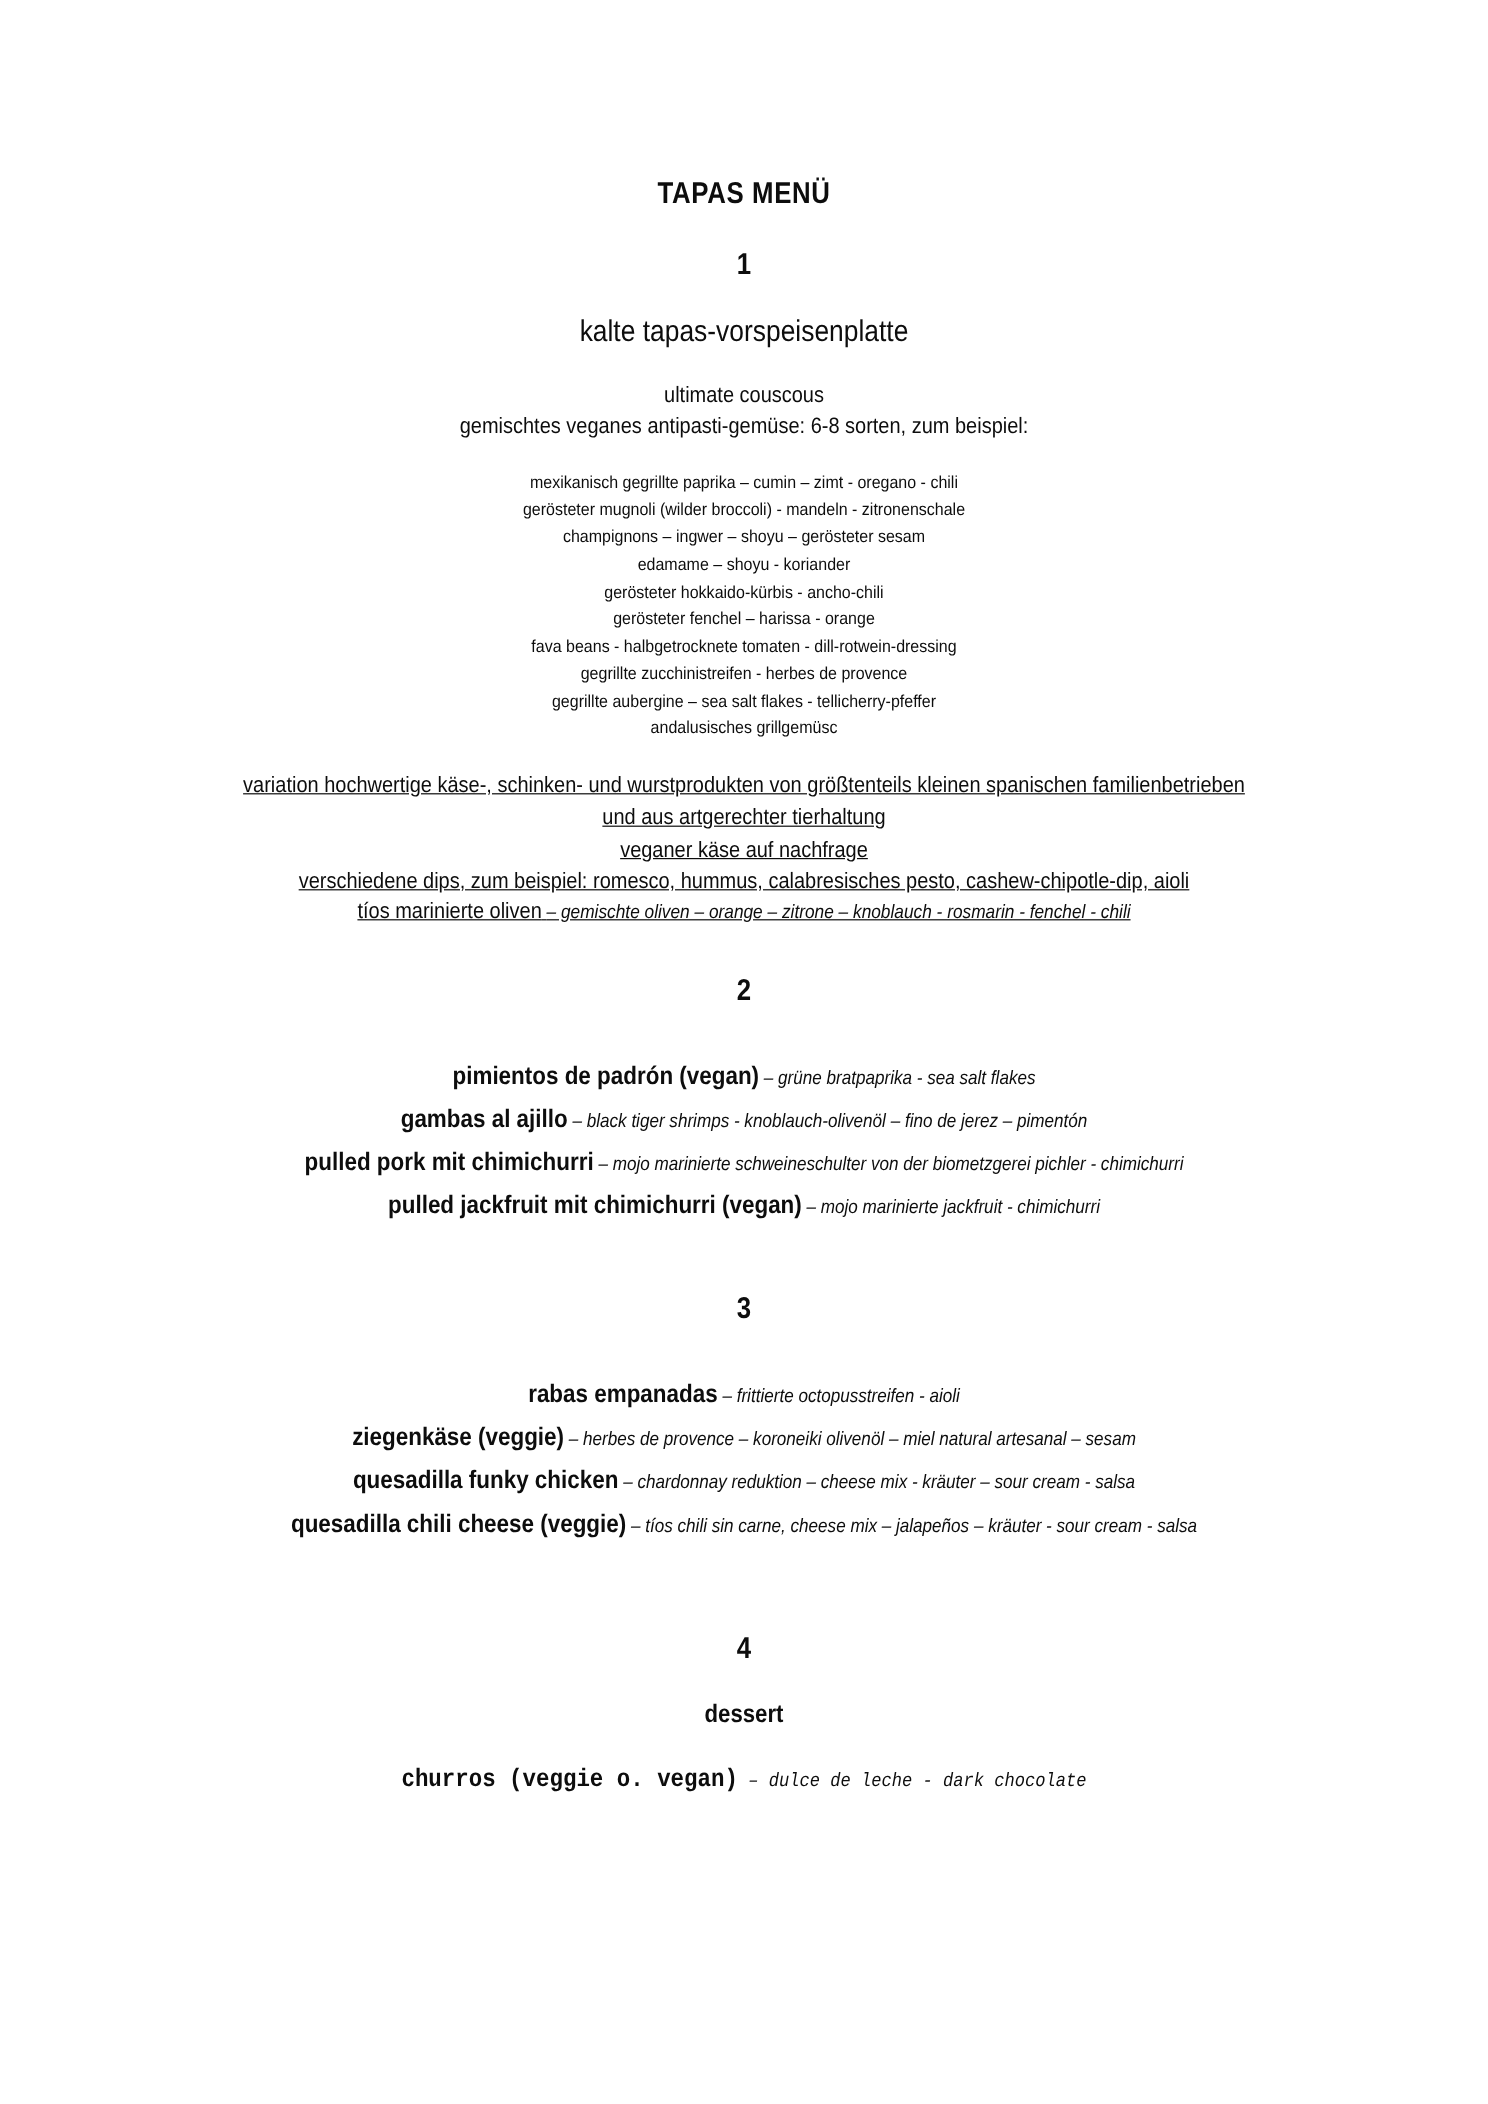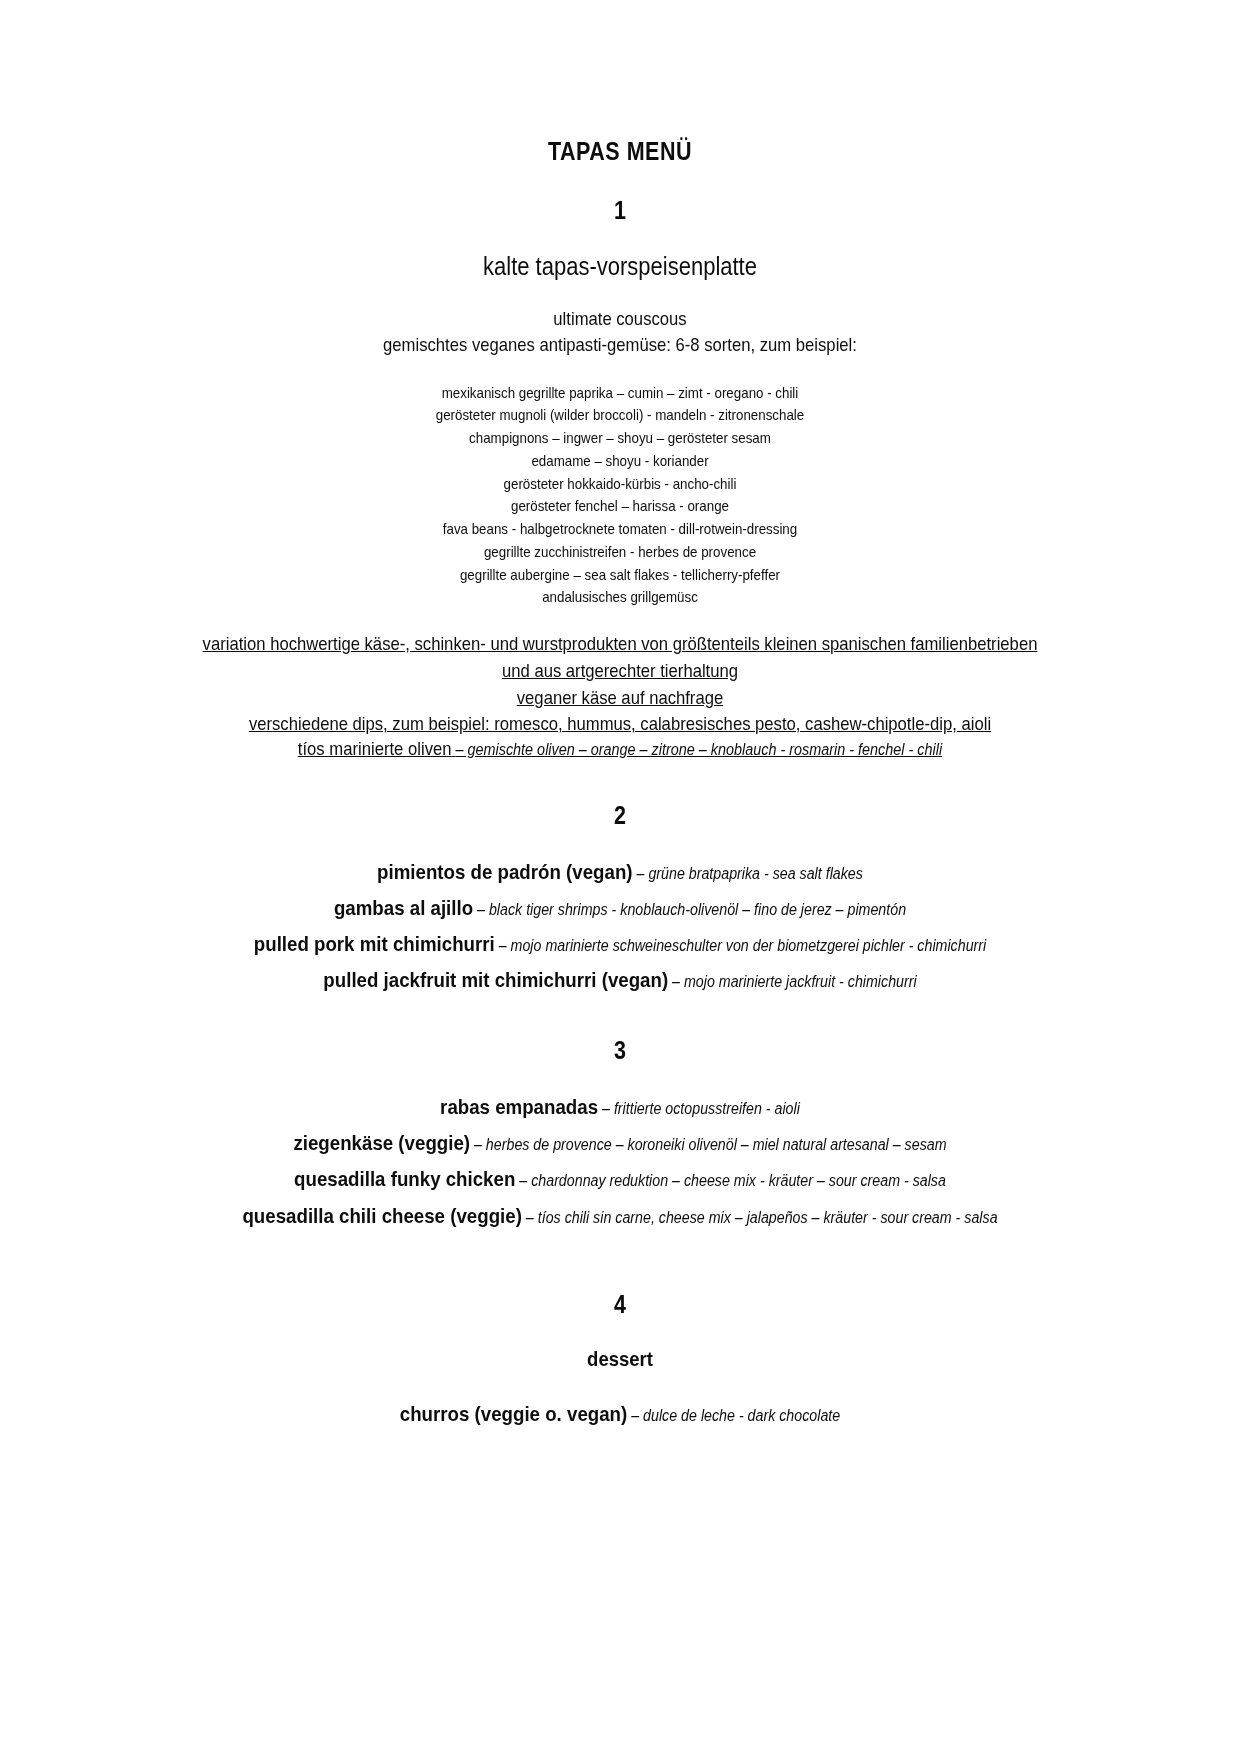--- a/index.html
+++ b/index.html
@@ -11,21 +11,21 @@
     width: 1240px;
     height: 1753px;
     font-family: "Liberation Sans", sans-serif;
     color: #0d0d0d;
     -webkit-font-smoothing: antialiased;
   }
   .page {
     width: 1240px;
     height: 1753px;
     box-sizing: border-box;
-    padding: 4px;
+    padding: 14px;
     position: relative;
   }
   .menu-title {
     text-align: center;
     font-weight: 700;
     font-size: 25px;
     letter-spacing: 0.6px;
     margin: 0;
     padding-top: 133px;
     transform: scaleX(0.86);
@@ -82,21 +82,21 @@
     font-size: 18.5px;
     font-weight: 400;
     margin: 0;
     line-height: 1.45;
     transform: scaleX(0.9);
   }
   .para-line.tight { line-height: 1.42; }
 
   .dish-list {
     list-style: none;
-    margin: 0;
+    margin: 15px;
     padding: 24px 0 0 0;
   }
   .dish-list li {
     text-align: center;
     margin: 0;
     line-height: 1.72;
     transform: scaleX(0.89);
   }
   .dish-name {
     font-weight: 700;
@@ -128,20 +128,21 @@
     font-weight: 700;
     font-size: 21px;
     margin: 0;
     padding-top: 28px;
     transform: scaleX(0.88);
   }
   .dessert-list {
     list-style: none;
     margin: 0;
     padding: 25px 0 0 0;
+    font-family: Liberation Mono, monospace;
   }
   .dessert-list li {
     text-align: center;
     line-height: 1.7;
     transform: scaleX(0.89);
   }
 </style>
 </head>
 <body>
 

